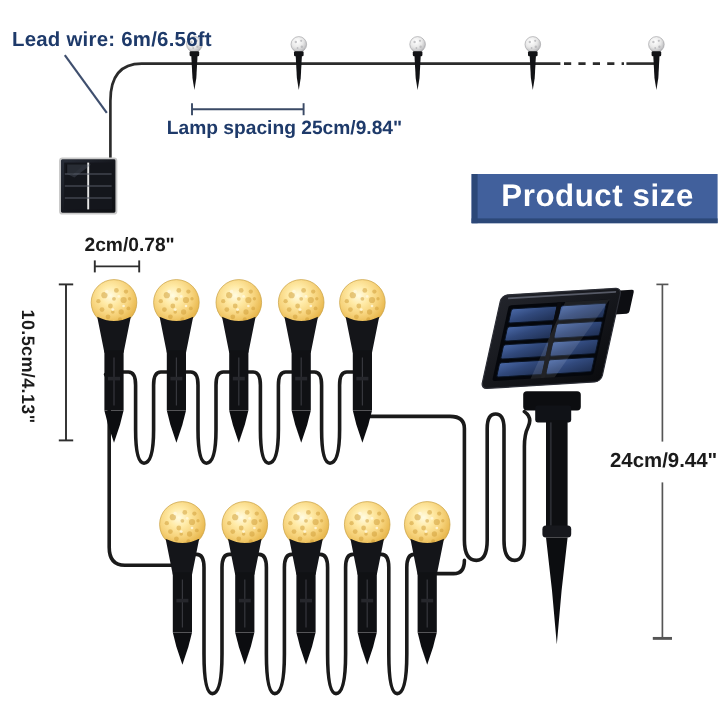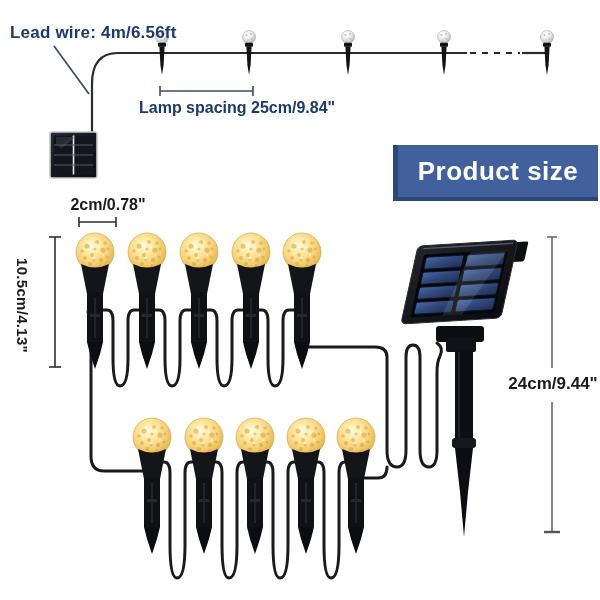--- a/index.html
+++ b/index.html
@@ -24,21 +24,21 @@
   .lbl-lead{
     left:10px;top:23px;
     font-size:17px;font-weight:bold;color:var(--label-navy);
     letter-spacing:.2px;
   }
   .lbl-spacing{
     left:139px;top:99px;
     font-size:16px;font-weight:bold;color:var(--label-navy);
   }
   .banner{
-    position:absolute;left:393px;top:145px;width:205px;height:56px;z-index:3;
+    position:absolute;left:393px;top:145px;width:205px;height:41px;z-index:3;
     background:var(--banner-bg);
     border-left:5px solid var(--banner-bg-dark);
     border-bottom:4px solid var(--banner-bg-dark);
     display:flex;align-items:center;justify-content:center;
   }
   .banner span{
     color:var(--banner-text);
     font-size:26px;font-weight:bold;letter-spacing:.5px;
   }
   .lbl-bulbdia{
@@ -249,21 +249,21 @@
         <rect x="52" y="42" width="38" height="12" rx="1.5"></rect>
         <rect x="11" y="57" width="38" height="12" rx="1.5"></rect>
         <rect x="52" y="57" width="38" height="12" rx="1.5"></rect>
       </g>
       <rect x="48.5" y="9" width="3.5" height="63" fill="#0a0b0f"></rect>
       <polygon points="55,9 92,9 60,72 40,72" fill="#ffffff" opacity="0.10"></polygon>
     </g>
   </g>
 </svg>
 
-  <div class="lbl lbl-lead">Lead wire: 4m/6.56ft</div>
+  <div class="lbl lbl-lead">Lead wire: 6m/6.56ft</div>
 
   <div class="lbl lbl-spacing">Lamp spacing 25cm/9.84"</div>
 
   <div class="banner">
     <span>Product size</span>
   </div>
 
   <div class="lbl lbl-bulbdia">2cm/0.78"</div>
 
   <div class="lbl lbl-lightheight">10.5cm/4.13"</div>

